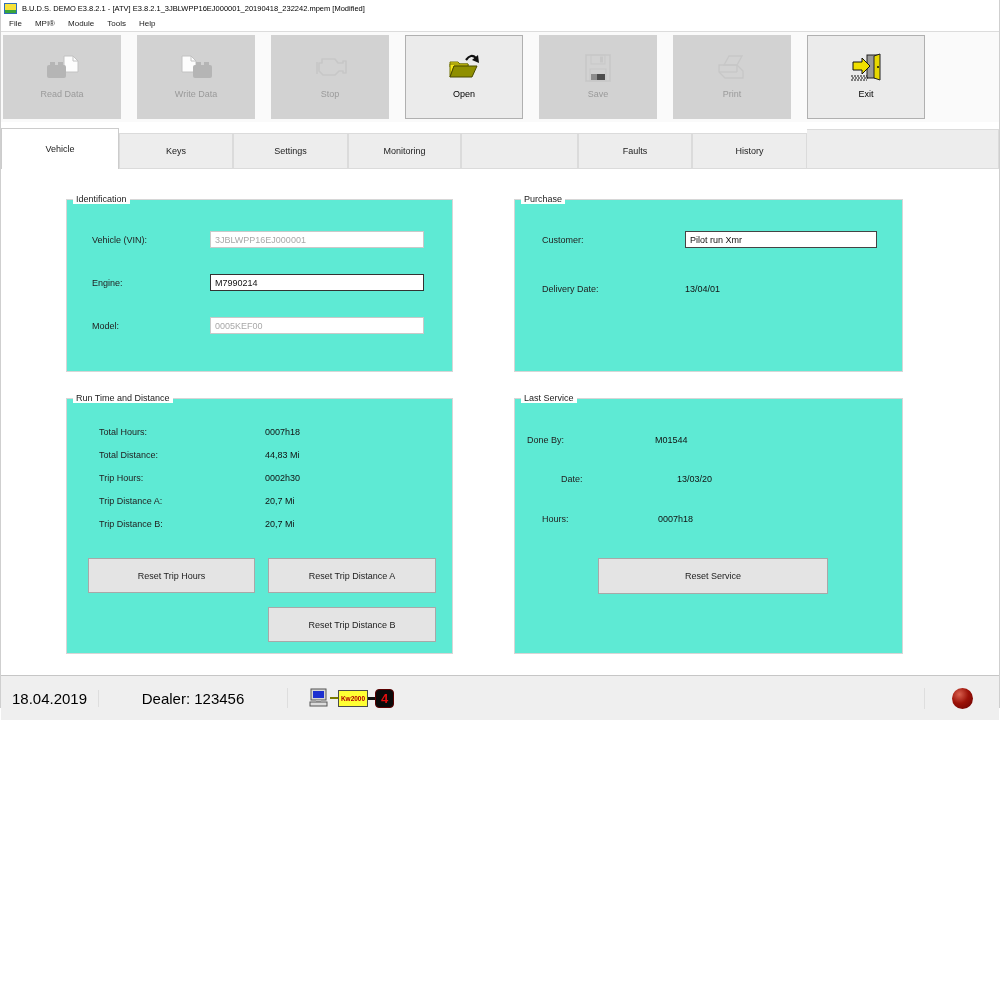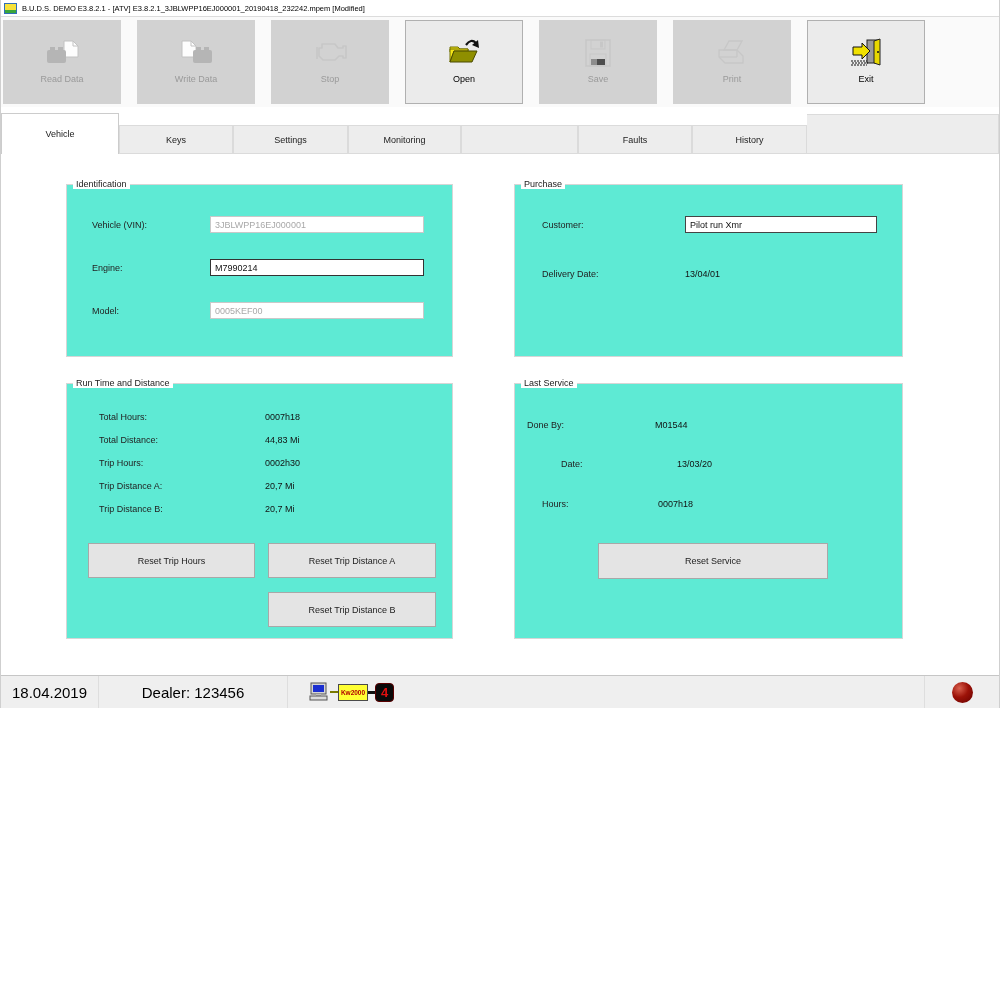--- a/index.html
+++ b/index.html
@@ -15,21 +15,21 @@
   
   .toolbar { height:91px; background:#fafafa; border-top:1px solid #dcdcdc; display:flex; gap:16px; padding:3px 0 0 2px; }
   .tbtn { width:118px; height:84px; display:flex; flex-direction:column; align-items:center; justify-content:center; gap:6px; font-size:9px; text-align:center; }
   .tbtn.disabled { background:#d2d2d2; color:#9a9a9a; }
   .tbtn.enabled  { background:#ebebeb; color:#000; border:1px solid #b0b0b0; cursor:pointer; }
   .tbtn .tlabel { width:76px; line-height:1.25; }
   .tbtn .icon { height:30px; display:flex; align-items:center; justify-content:center; }
 
   
   .tabstrip { height:47px; background:#fff; display:flex; align-items:flex-end; }
-  .tab { height:29px; display:flex; align-items:center; justify-content:center; font-size:9px; color:#222; }
+  .tab { height:36px; display:flex; align-items:center; justify-content:center; font-size:9px; color:#222; }
   .tab.inactive { background:#ededed; border:1px solid #dbdbdb; cursor:pointer; }
   .tab.active { background:#fff; border:1px solid #cccccc; border-bottom:none; height:41px; }
   .t1{width:118px;} .t2{width:114px;} .t3{width:115px;} .t4{width:113px;} .t5{width:117px; cursor:default;}
   .t6{width:114px;} .t7{width:115px;}
   .tab-filler { flex:1; height:40px; background:#ededed; border:1px solid #dbdbdb; border-left:none; }
 
   
   .content { position:relative; height:505px; background:#fff; }
   .groupbox { position:absolute; border:1px solid #d6d6d6; background:#5eead4; }
   .gb-legend { position:absolute; top:-6px; left:6px; background:#fff; padding:0 3px; font-size:9px; color:#222; }
@@ -44,21 +44,21 @@
 
   .tinput { font-family:"Liberation Sans", sans-serif; font-size:9px; height:17px; padding:0 4px; background:#fff; }
   .tinput.editable { border:1px solid #444; color:#111; }
   .tinput.strong   { border:1.6px solid #333; }
   .tinput.readonly { border:1px solid #c9c9c9; color:#a8a8a8; }
 
   .formbtn { position:absolute; background:#e4e4e4; border:1px solid #a8a8a8; font-family:"Liberation Sans", sans-serif;
              font-size:9px; color:#222; display:flex; align-items:center; justify-content:center; cursor:pointer; }
 
   
-  .statusbar { position:absolute; left:0; top:675px; width:100%; height:33px; background:#efefef; border-top:1px solid #c6c6c6; display:flex; font-size:15px; color:#000; }
+  .statusbar { position:absolute; left:0; top:675px; width:100%; height:45px; background:#efefef; border-top:1px solid #c6c6c6; display:flex; font-size:15px; color:#000;align-items:center; }
   .sb-panel { display:flex; align-items:center; }
   .sb-date   { width:97px; justify-content:center; }
   .sb-dealer { width:189px; justify-content:center; border-left:1px solid #dedede; }
   .sb-icons  { width:637px; border-left:1px solid #dedede; padding-left:20px; gap:0; }
   .sb-led    { flex:1; border-left:1px solid #dedede; justify-content:center; }
   .kwbox { width:30px; height:17px; background:#ffff33; border:1px solid #4a4a4a; color:#b00000; font-size:6.5px; font-weight:bold; display:flex; align-items:center; justify-content:center; }
   .conn4 { width:19px; height:19px; background:#0a0a0a; border-radius:4px; color:#e01010; font-size:13px; font-weight:bold; display:flex; align-items:center; justify-content:center; border:1px solid #5a0000; }
   .wire-olive { width:8px; height:2px; background:#7a7a00; }
   .wire-black { width:7px; height:3px; background:#111; }
   .led { width:21px; height:21px; border-radius:50%; background:radial-gradient(circle at 35% 30%, #d9604e 0%, #9c1208 45%, #650000 100%); }
@@ -70,20 +70,27 @@
 
   <div class="titlebar">
     <svg width="13" height="11">
       <rect width="13" height="11" fill="#2f6fb7"></rect>
       <rect x="1" y="1" width="11" height="6" fill="#f6e23a"></rect>
       <rect x="1" y="7" width="11" height="3" fill="#3aa53a"></rect>
     </svg>
     <span>B.U.D.S. DEMO E3.8.2.1 - [ATV] E3.8.2.1_3JBLWPP16EJ000001_20190418_232242.mpem [Modified]</span>
   </div>
 
+  <div class="menubar">
+    <span>File</span>
+    <span>MPI®</span>
+    <span>Module</span>
+    <span>Tools</span>
+    <span>Help</span>
+  </div>
 
   <div class="toolbar">
     <div class="tbtn disabled">
       <span class="icon">
         <svg width="40" height="30" viewBox="0 0 40 30">
           <path d="M22 3 h9 l5 5 v11 h-14 z" fill="#fdfdfd" stroke="#c2c2c2"></path>
           <path d="M31 3 v5 h5" fill="none" stroke="#c2c2c2"></path>
           <rect x="8" y="9" width="5" height="4" fill="#b5b5b5"></rect>
           <rect x="16" y="9" width="5" height="4" fill="#b5b5b5"></rect>
           <rect x="5" y="12" width="19" height="13" rx="2" fill="#b5b5b5"></rect>

